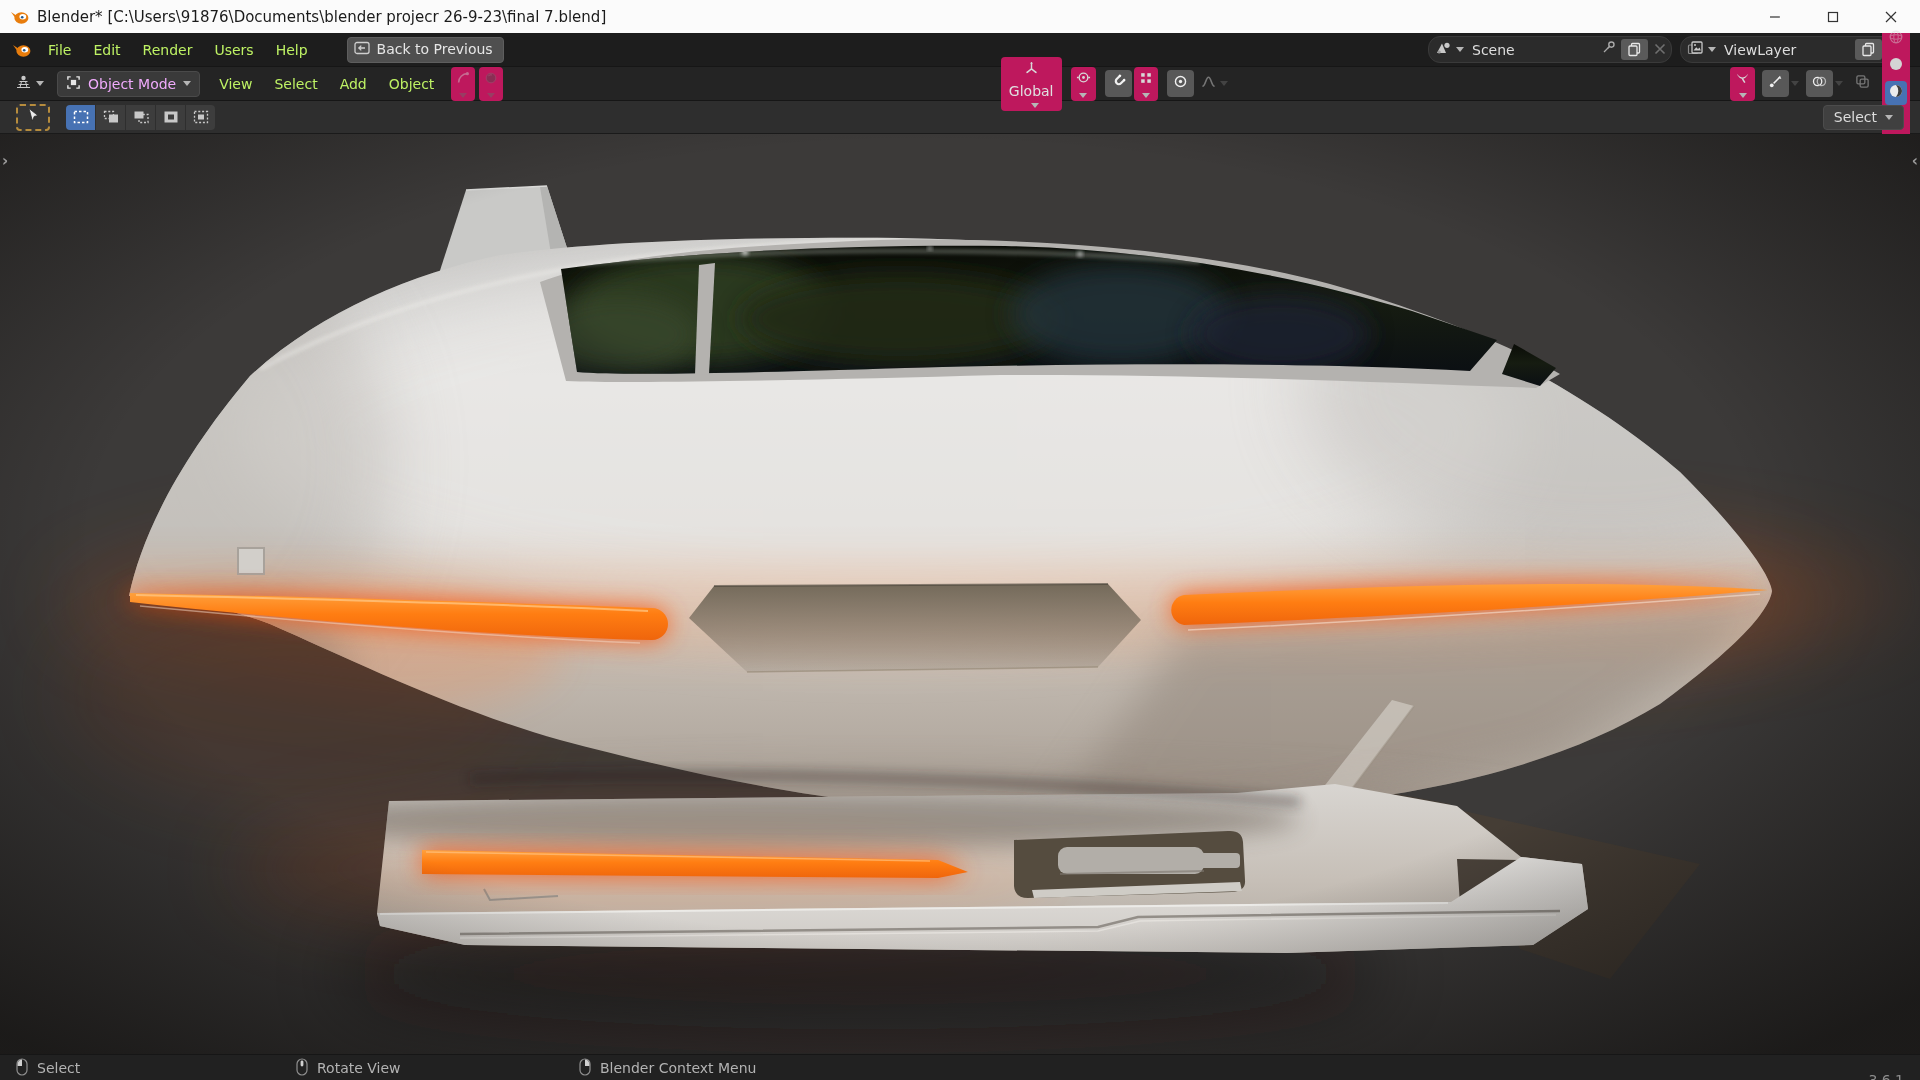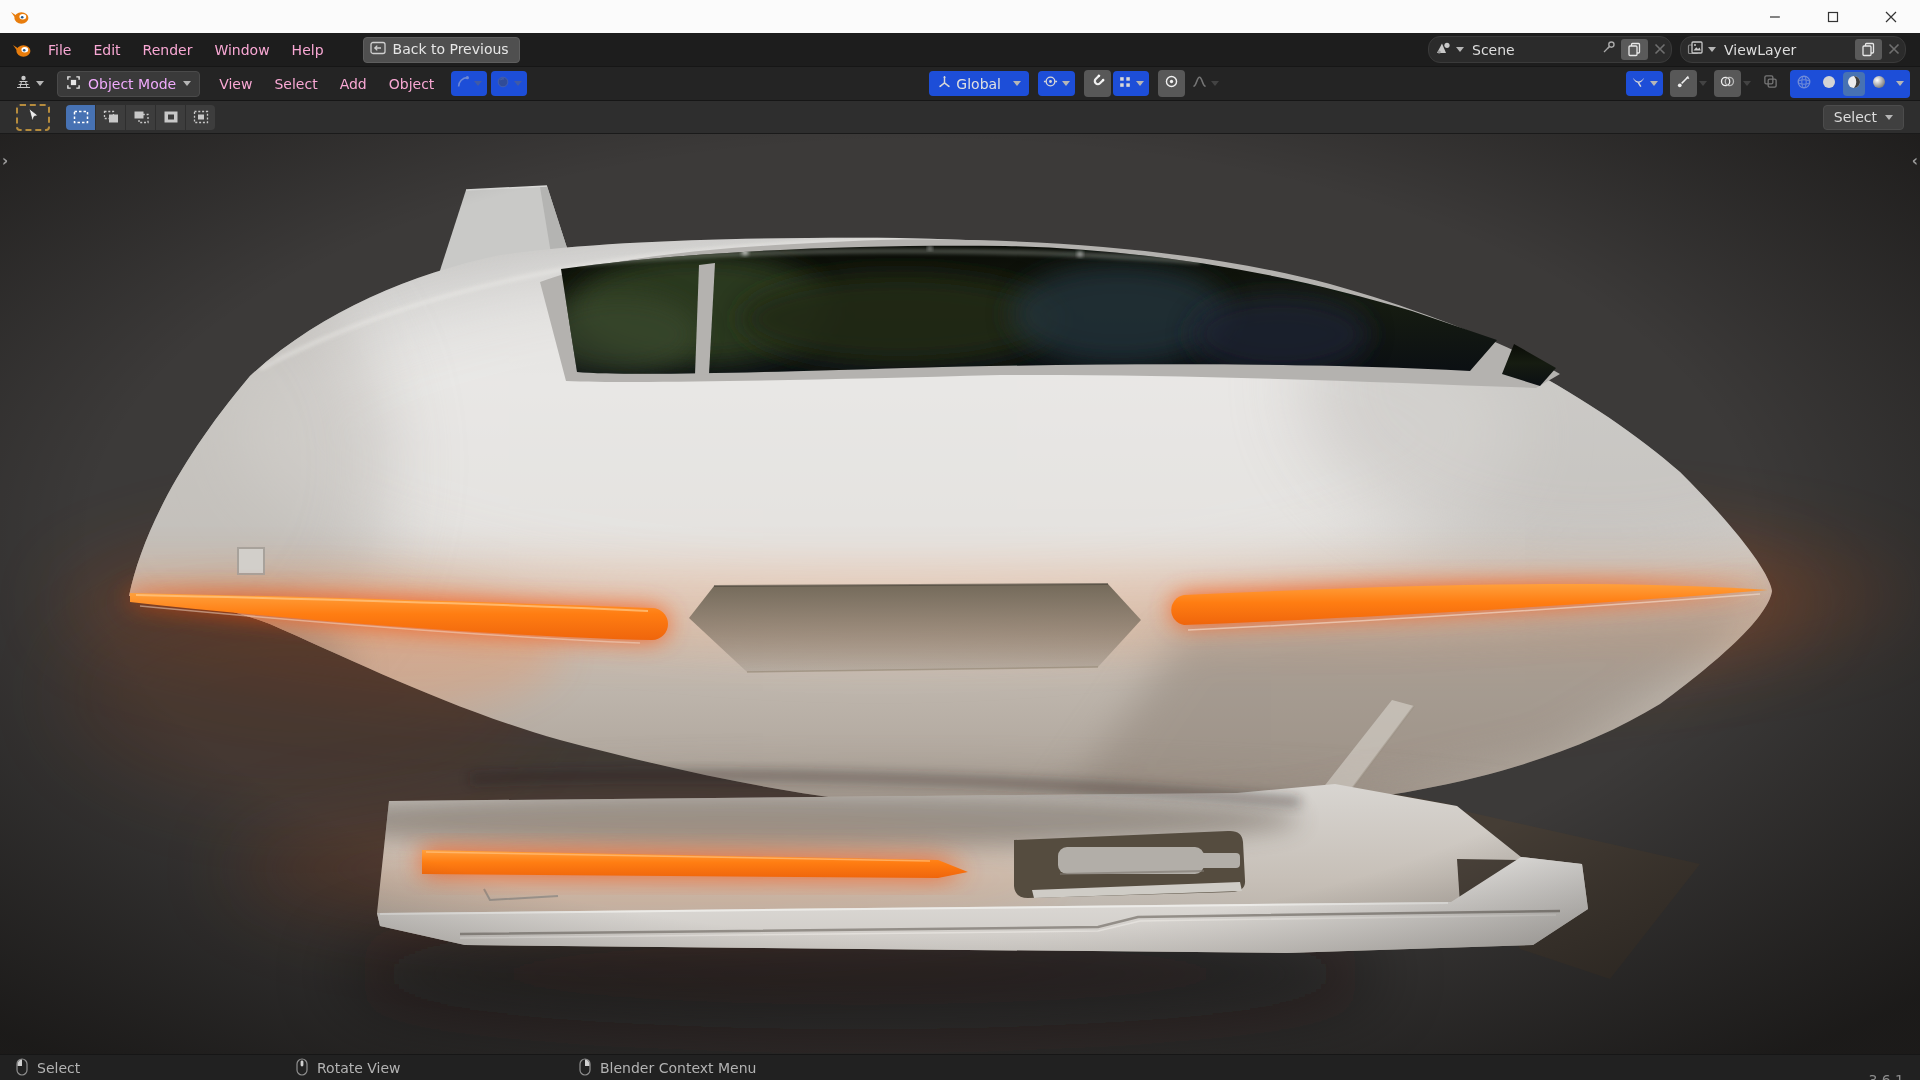--- a/index.html
+++ b/index.html
@@ -7,34 +7,34 @@
     font-family:"DejaVu Sans", sans-serif; }
   
   .titlebar { height:33px; background:#fbfbfb; display:flex; align-items:center; position:relative; }
   .titlebar .logo { margin:0 8px 0 10px; display:flex; }
   .title-text { font-size:15px; color:#1b1b1b; }
   .win-controls { position:absolute; right:0; top:0; height:33px; display:flex; }
   .win-btn { width:58px; height:33px; display:flex; align-items:center; justify-content:center; }
   
   .topbar { height:34px; background:#1d1d1d; display:flex; align-items:center; border-bottom:1px solid #161616; }
   .topbar .logo { margin:0 6px 0 12px; display:flex; }
-  .menu-item { color:#f9a8d4; font-size:14px; padding:4px 11px; border-radius:4px; cursor:default; }
+  .menu-item { color:#bef264; font-size:14px; padding:4px 11px; border-radius:4px; cursor:default; }
   .btn-back { margin-left:28px; background:#4f4f4f; border:1px solid #5e5e5e; border-radius:4px;
     color:#e6e6e6; font-size:14px; display:flex; align-items:center; gap:7px; padding:2px 10px 3px 6px; height:26px; }
   .top-right { margin-left:auto; display:flex; gap:8px; margin-right:14px; }
   .id-widget { background:#2b2b2b; border:1px solid #3a3a3a; border-radius:12px; height:27px;
     display:flex; align-items:center; padding:0 5px 0 6px; }
   .id-widget .label { color:#dddddd; font-size:14px; padding:0 8px; }
   .scene-w { width:244px; } .layer-w { width:226px; }
   .mini-btn { background:#5a5a5a; border-radius:3px; width:27px; height:21px; display:flex; align-items:center; justify-content:center; margin-left:5px; }
   
   .vph { height:34px; background:#242424; display:flex; align-items:center; border-bottom:1px solid #161616; padding:0 10px; }
   .vph .grp { display:flex; align-items:center; }
   .ibtn { display:flex; align-items:center; gap:4px; padding:3px 5px; border-radius:4px; }
-  .pill { background:#1d4ed8; }
+  .pill { background:#be185d;flex-direction:column; }
   .on { background:#585858; }
   .mode-btn { background:#3a3a3a; border:1px solid #4a4a4a; border-radius:4px; height:26px;
     display:flex; align-items:center; gap:7px; padding:0 8px; margin:0 8px; }
   .mode-btn span { color:#f0abfc; font-size:14px; }
   .dd-label { color:#e0e0e0; font-size:14px; }
   .chev { width:0; height:0; border-left:4px solid transparent; border-right:4px solid transparent; border-top:5px solid #b6b6b6; }
   .chev.dim { border-top-color:#6a6a6a; }
   .dim { opacity:.45; }
   .spacer { flex:1; }
   
@@ -62,20 +62,21 @@
 
 <div class="titlebar">
   <span class="logo">
     <svg width="19" height="16" viewBox="0 0 19 16">
         <path d="M1 3 L9 8.2 L6 10 Z" fill="#e87d0d"></path>
         <ellipse cx="11.4" cy="9" rx="7" ry="5.7" fill="#e87d0d"></ellipse>
         <ellipse cx="12.8" cy="7.8" rx="3.4" ry="2.7" fill="#fff"></ellipse>
         <circle cx="12.2" cy="8.2" r="1.3" fill="#265787"></circle>
       </svg>
   </span>
+  <span class="title-text">Blender* [C:\Users\91876\Documents\blender projecr 26-9-23\final 7.blend]</span>
   <div class="win-controls">
     <div class="win-btn">
         <svg width="12" height="12">
           <line x1="1" y1="6" x2="11" y2="6" stroke="#333" stroke-width="1.2"></line>
         </svg>
       </div>
     <div class="win-btn">
         <svg width="12" height="12">
           <rect x="1.5" y="1.5" width="9" height="9" fill="none" stroke="#333" stroke-width="1.2"></rect>
         </svg>
@@ -93,21 +94,21 @@
     <svg width="19" height="16" viewBox="0 0 19 16">
         <path d="M1 3 L9 8.2 L6 10 Z" fill="#e87d0d"></path>
         <ellipse cx="11.4" cy="9" rx="7" ry="5.7" fill="#e87d0d"></ellipse>
         <ellipse cx="12.8" cy="7.8" rx="3.4" ry="2.7" fill="#fff"></ellipse>
         <circle cx="12.2" cy="8.2" r="1.3" fill="#265787"></circle>
       </svg>
   </span>
   <span class="menu-item">File</span>
   <span class="menu-item">Edit</span>
   <span class="menu-item">Render</span>
-  <span class="menu-item">Window</span>
+  <span class="menu-item">Users</span>
   <span class="menu-item">Help</span>
 
   <div class="btn-back">
     <span>
       <svg width="16" height="14" viewBox="0 0 16 14">
           <rect x="1" y="1.5" width="14" height="11" rx="2" fill="none" stroke="#cfcfcf" stroke-width="1.3"></rect>
           <path d="M11,7 H5 M7.3,4.6 L4.8,7 L7.3,9.4" stroke="#cfcfcf" stroke-width="1.3" fill="none"></path>
         </svg>
     </span>
     <span>Back to Previous</span>

